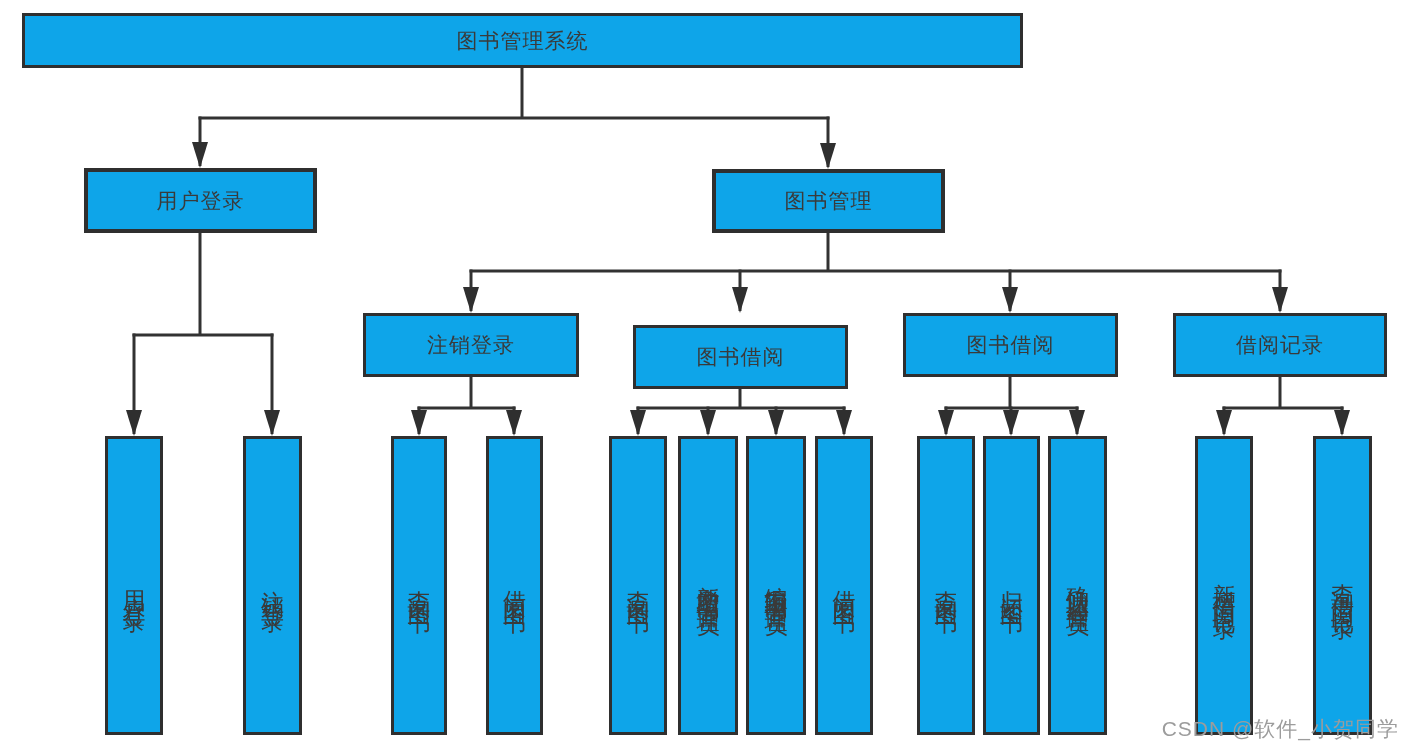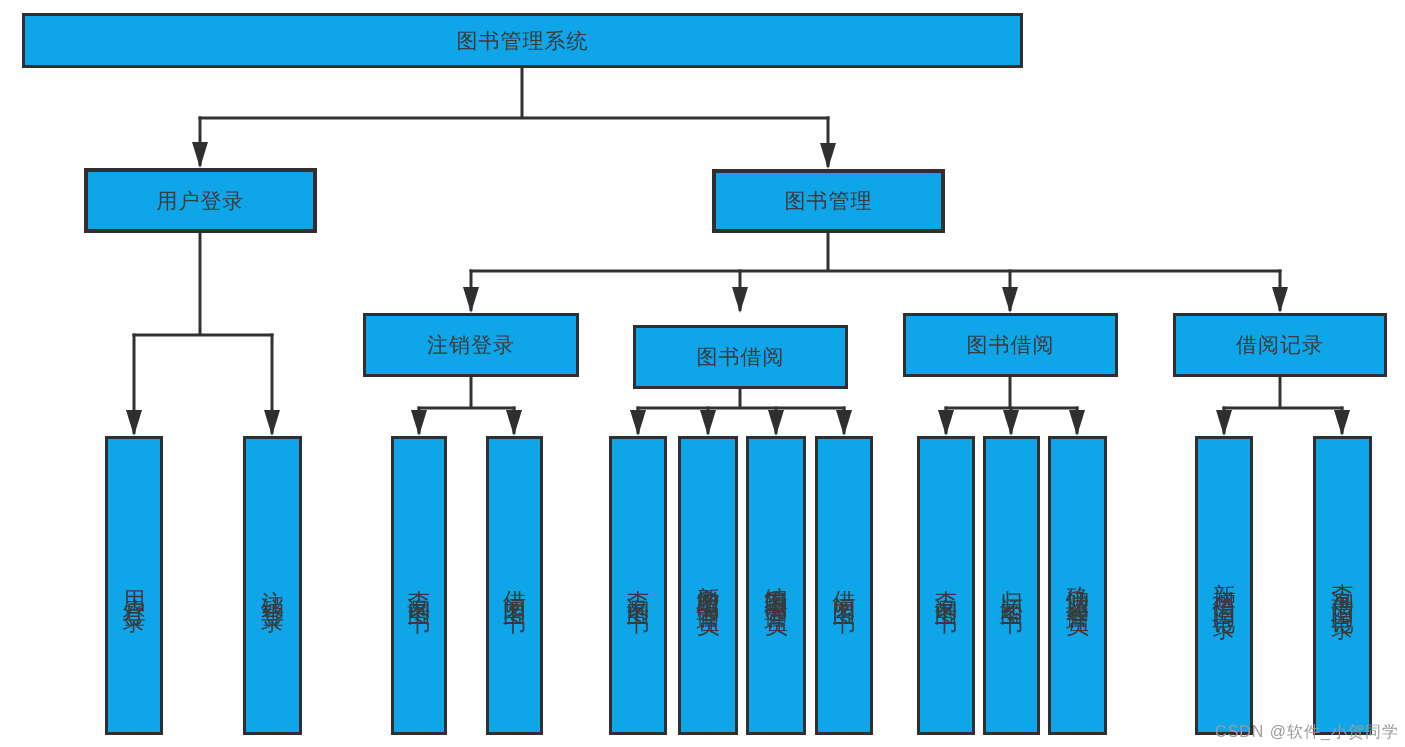--- a/index.html
+++ b/index.html
@@ -49,21 +49,21 @@
     letter-spacing: 7px;
     line-height: 1;
   }
   .vbox.long .vtext {
     letter-spacing: 4px;
   }
   .watermark {
     position: absolute;
     right: 6px;
     bottom: 4px;
-    font-size: 16px;
+    font-size: 21px;
     color: #9c9c9c;
     letter-spacing: 1px;
     white-space: nowrap;
   }
 </style>
 </head>
 <body>
 
 <div id="stage">
 

